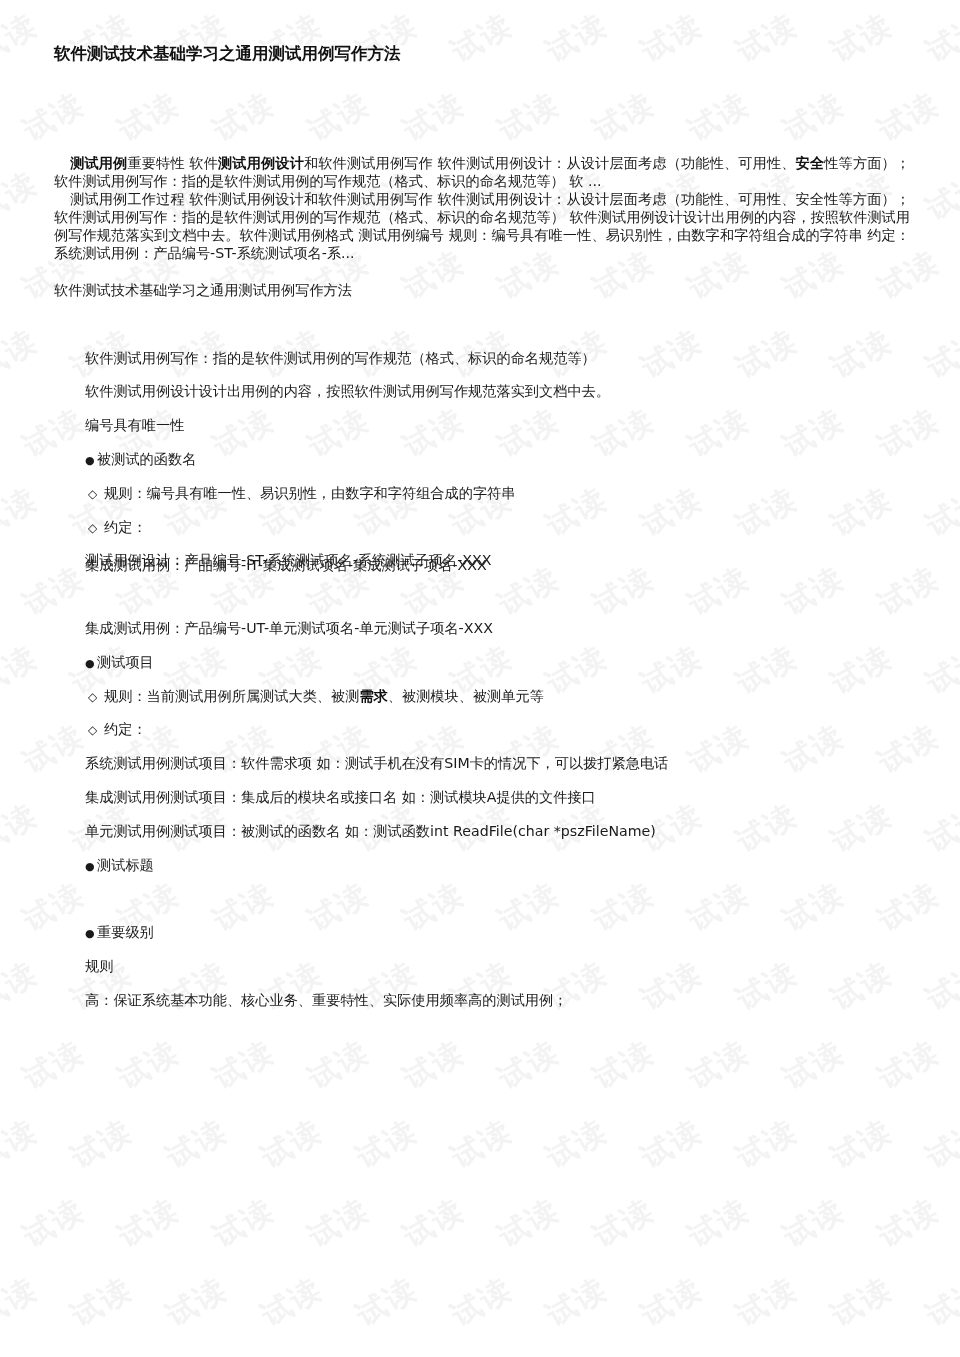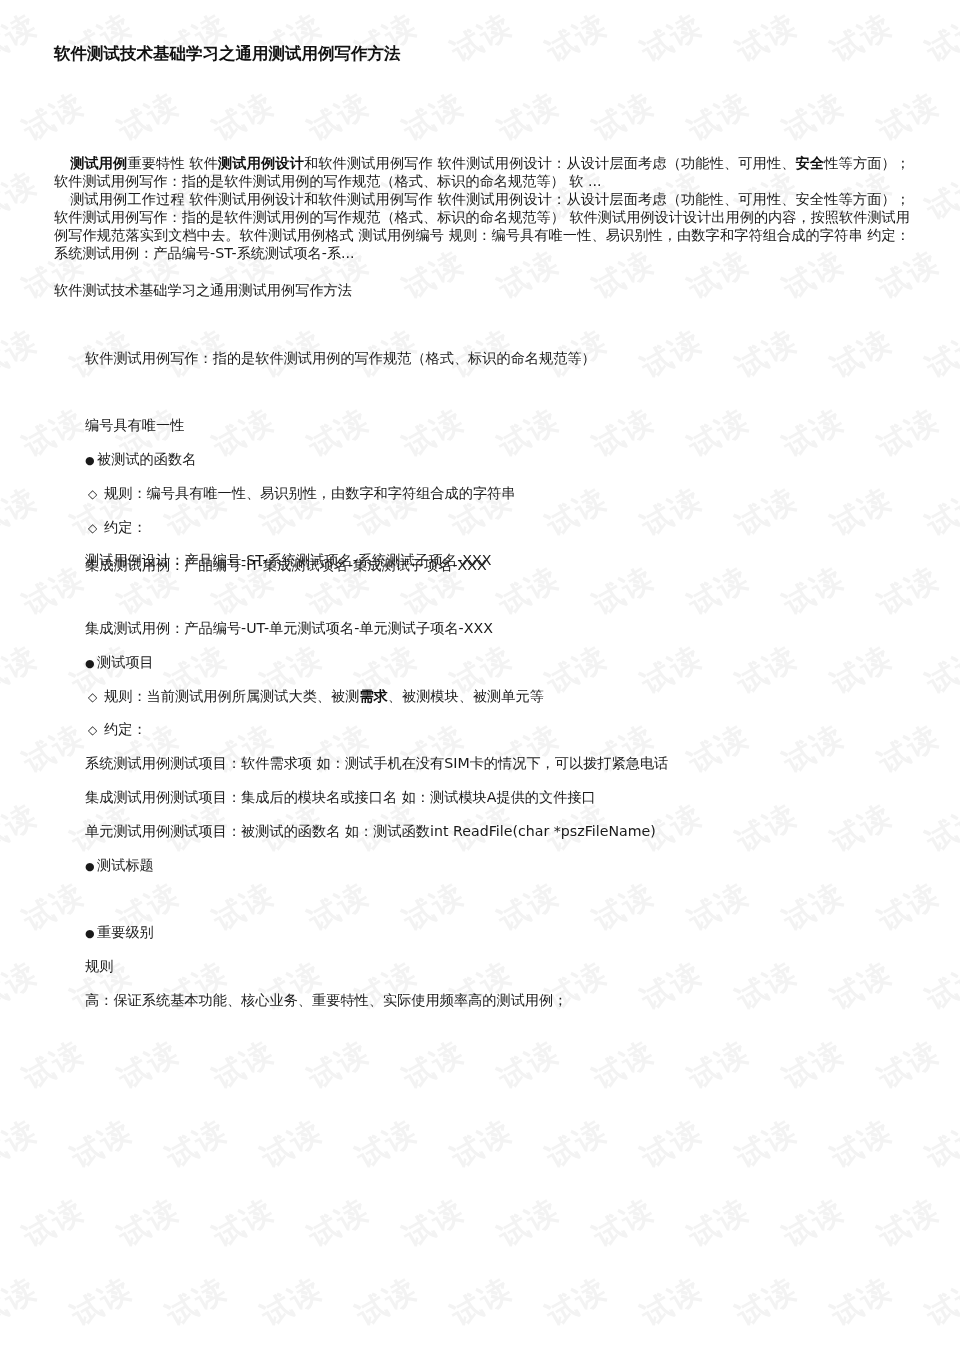--- a/index.html
+++ b/index.html
@@ -278,20 +278,21 @@
 
 
   <p class="summary summary-2">
     <span class="indent"></span><b>测试用例</b><span>重要特性 软件</span><b>测试用例设计</b><span>和软件测试用例写作 软件测试用例设计：从设计层面考虑（功能性、可用性、</span><b>安全</b><span>性等方面）；  软件测试用例写作：指的是软件测试用例的写作规范（格式、标识的命名规范等） 软 ...</span><br>
     <span class="indent"></span><span>测试用例工作过程 软件测试用例设计和软件测试用例写作 软件测试用例设计：从设计层面考虑（功能性、可用性、安全性等方面）；  软件测试用例写作：指的是软件测试用例的写作规范（格式、标识的命名规范等） 软件测试用例设计设计出用例的内容，按照软件测试用例写作规范落实到文档中去。软件测试用例格式 测试用例编号 规则：编号具有唯一性、易识别性，由数字和字符组合成的字符串 约定：  系统测试用例：产品编号-ST-系统测试项名-系...</span>
   </p>
 
   <p class="line body-title" style="top:281px">软件测试技术基础学习之通用测试用例写作方法</p>
 
   <p class="line l1" style="top:349px">软件测试用例写作：指的是软件测试用例的写作规范（格式、标识的命名规范等）</p>
+  <p class="line l1" style="top:382px">软件测试用例设计设计出用例的内容，按照软件测试用例写作规范落实到文档中去。</p>
   <p class="line l1" style="top:416px">编号具有唯一性</p>
 
   <p class="line l1" style="top:450px"><span class="bullet-glyph">●</span><span>被测试的函数名</span></p>
   <p class="line l2" style="top:484px"><span class="diamond-glyph">◇</span><span>规则：编号具有唯一性、易识别性，由数字和字符组合成的字符串</span></p>
   <p class="line l2" style="top:518px"><span class="diamond-glyph">◇</span><span>约定：</span></p>
 
   <p class="line l1" style="top:551px">测试用例设计：产品编号-ST-系统测试项名-系统测试子项名-XXX</p>
   <p class="line l1" style="top:556px">集成测试用例：产品编号-IT-集成测试项名-集成测试子项名-XXX</p>
   <p class="line l1" style="top:619px">集成测试用例：产品编号-UT-单元测试项名-单元测试子项名-XXX</p>
 

